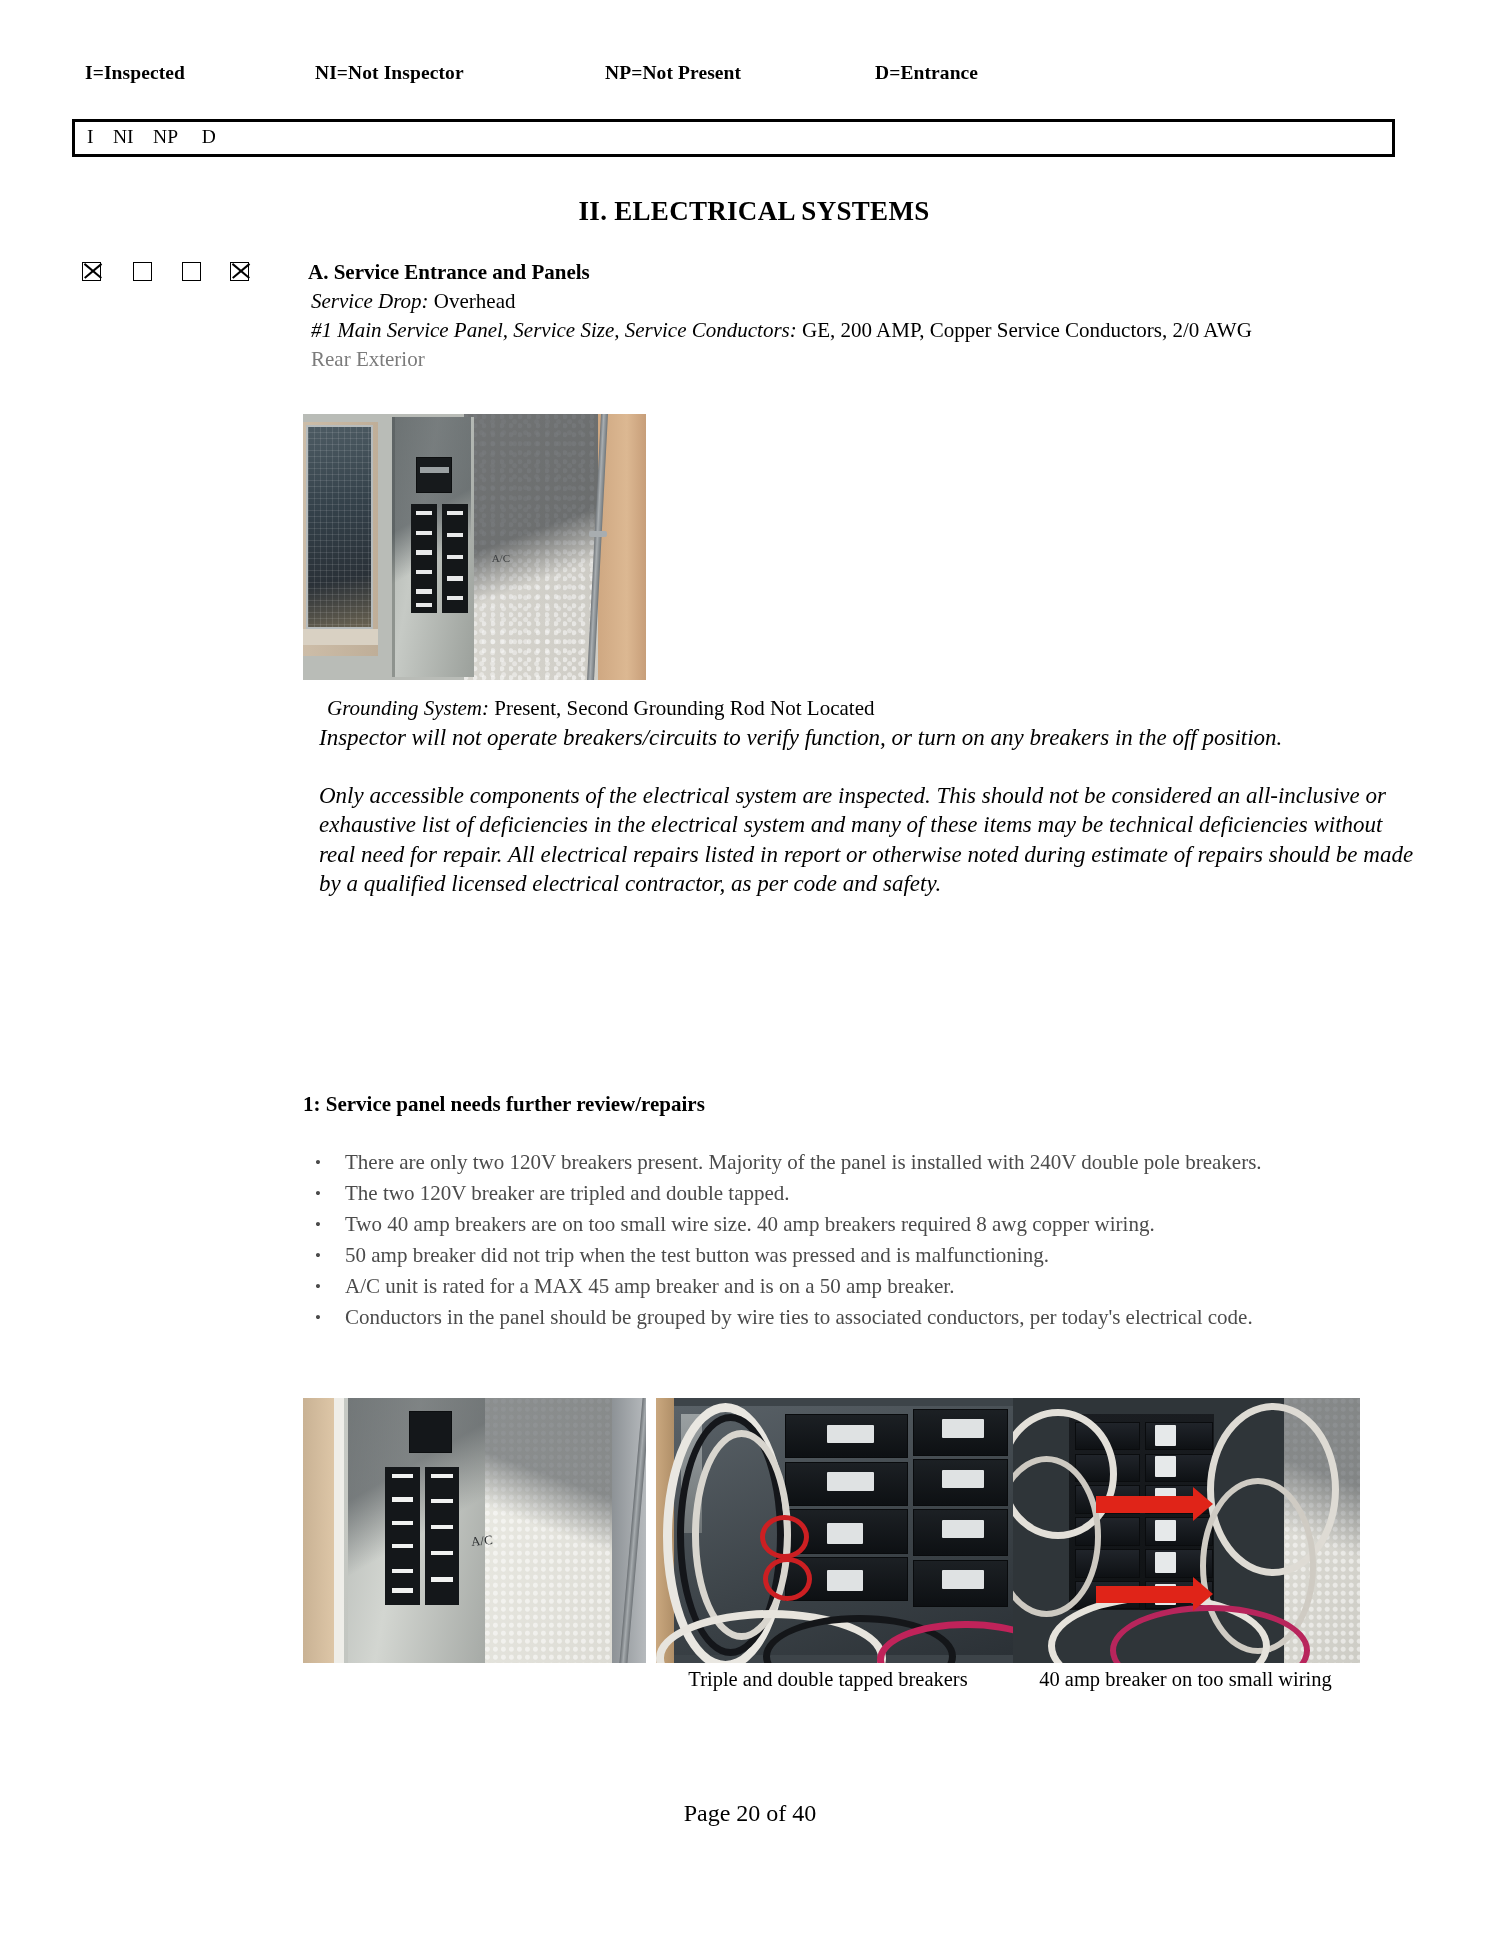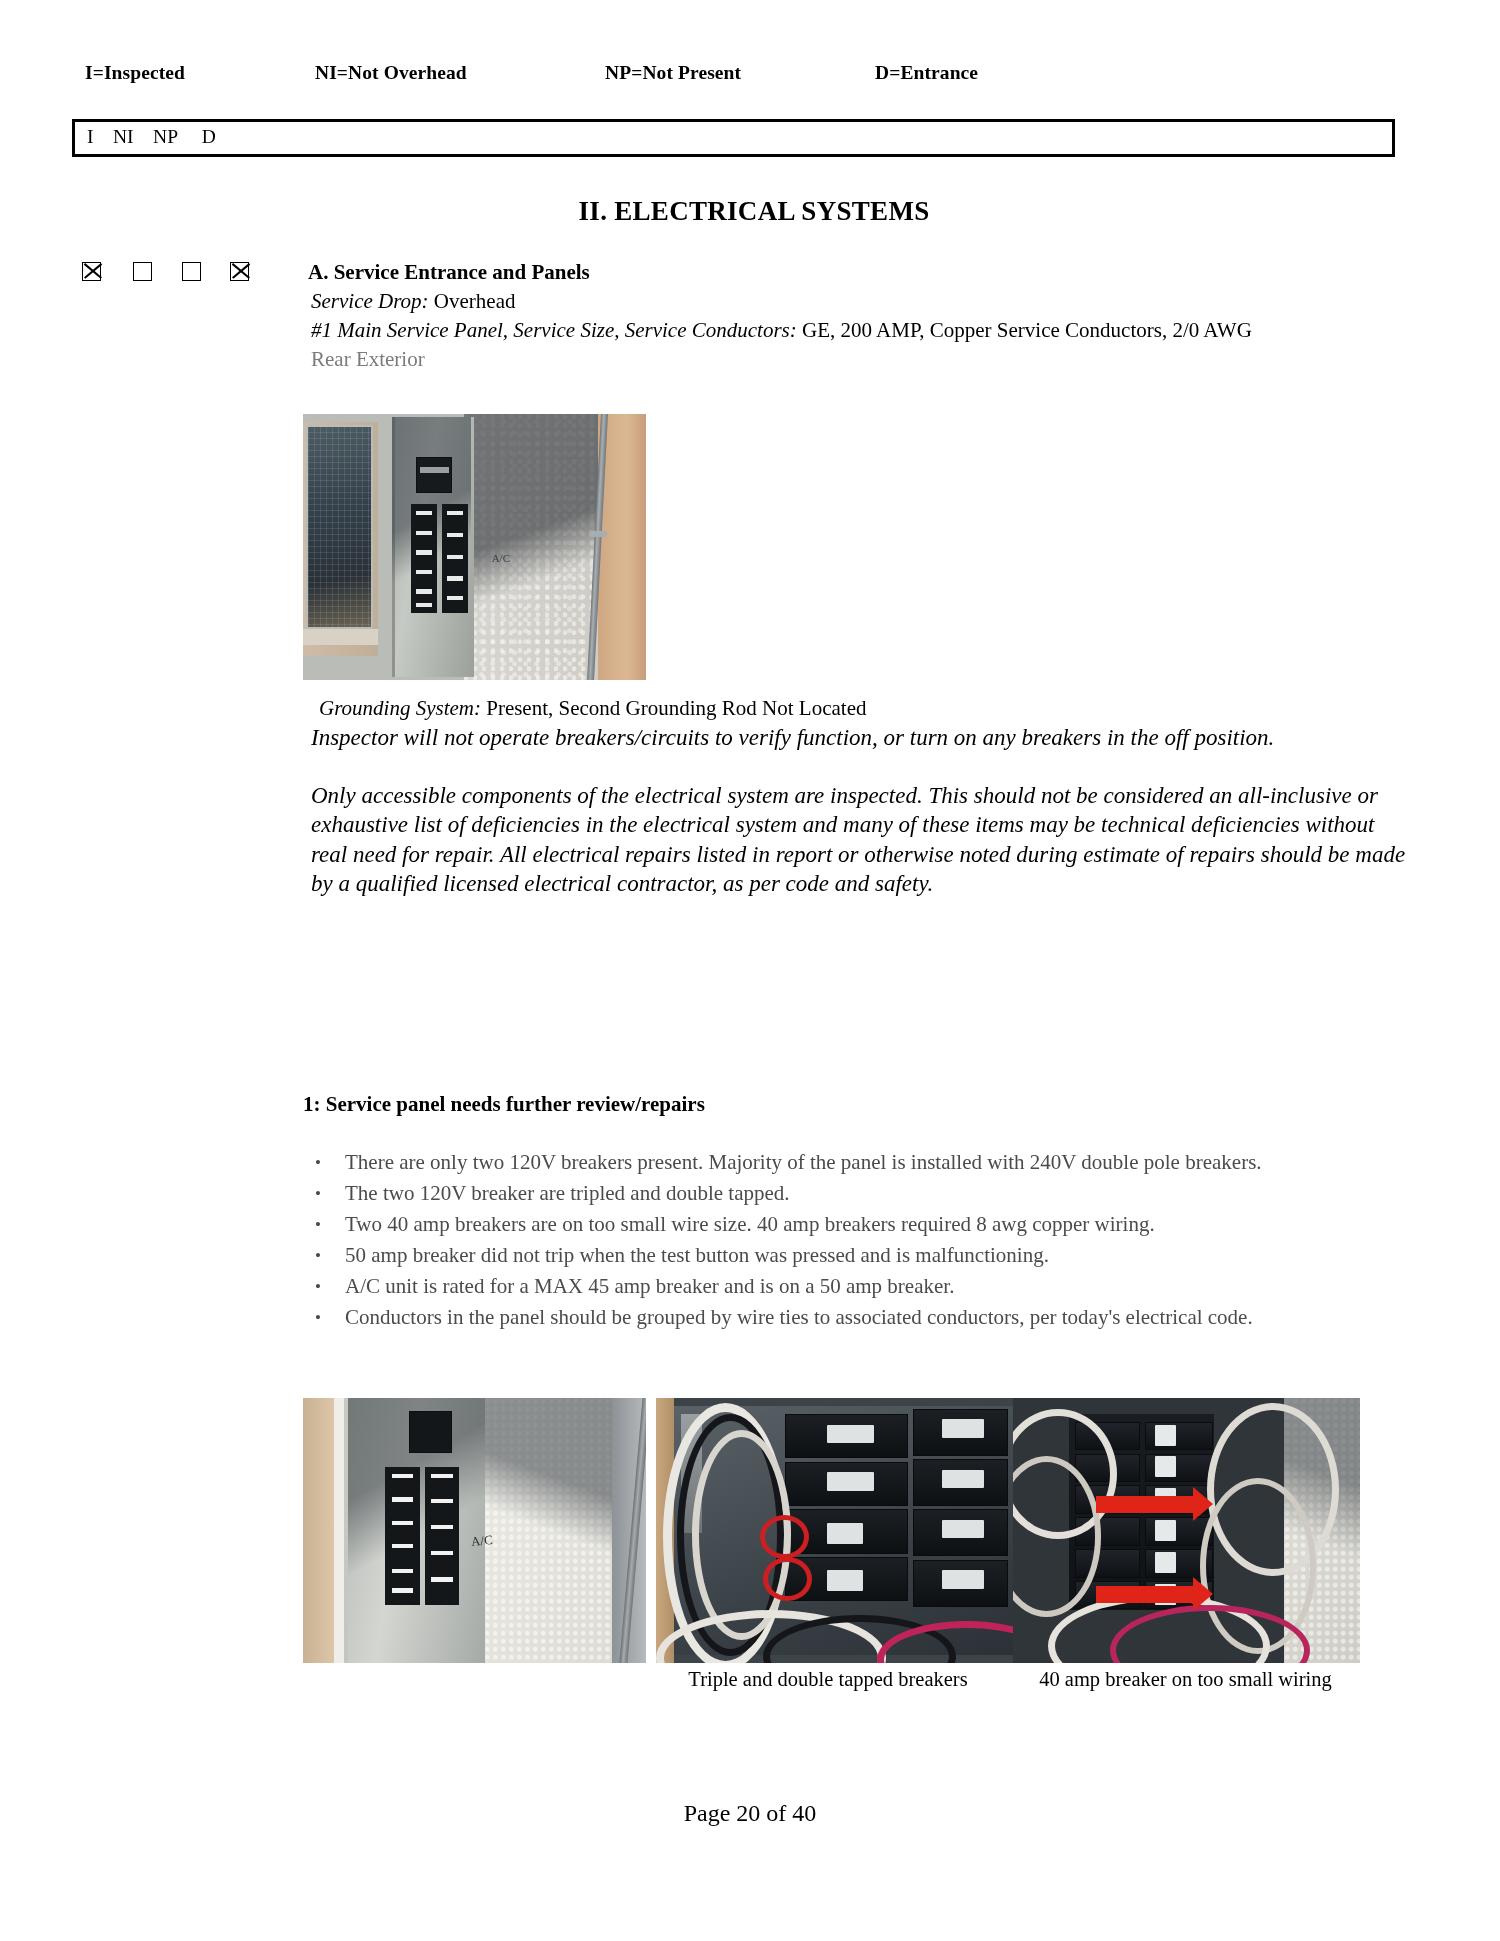--- a/index.html
+++ b/index.html
@@ -137,21 +137,21 @@
     left: 303px;
     top: 414px;
     width: 343px;
     height: 266px;
     overflow: hidden;
   }
 
   
   .narrative {
     position: absolute;
-    left: 311px;
+    left: 319px;
     top: 694px;
     width: 1100px;
   }
 
   
   .defblock {
     position: absolute;
     left: 303px;
     top: 1090px;
     width: 1090px;
@@ -335,21 +335,21 @@
   .p4-arrow::after { content:""; position:absolute; right:-20px; top:-9px;
     border-left:20px solid #e02418; border-top:17px solid transparent; border-bottom:17px solid transparent; }
   .p4-wire { position:absolute; border-radius:40px; }
 </style>
 </head>
 <body>
 
 <div class="page">
 
   <div class="legend">
-    <span class="l1">I=Inspected</span><span class="l2">NI=Not Overhead</span><span class="l3">NP=Not Present</span><span class="l4">D=Entrance</span>
+    <span class="l1">I=Inspected</span><span class="l2">NI=Not Inspector</span><span class="l3">NP=Not Present</span><span class="l4">D=Entrance</span>
   </div>
 
   <div class="keybar">
     <div class="keybar-inner">I    NI    NP     D</div>
   </div>
 
   <div class="section-title">II. ELECTRICAL SYSTEMS</div>
 
   <div class="checkrow">
     <span class="cbx c0 checked"></span>

